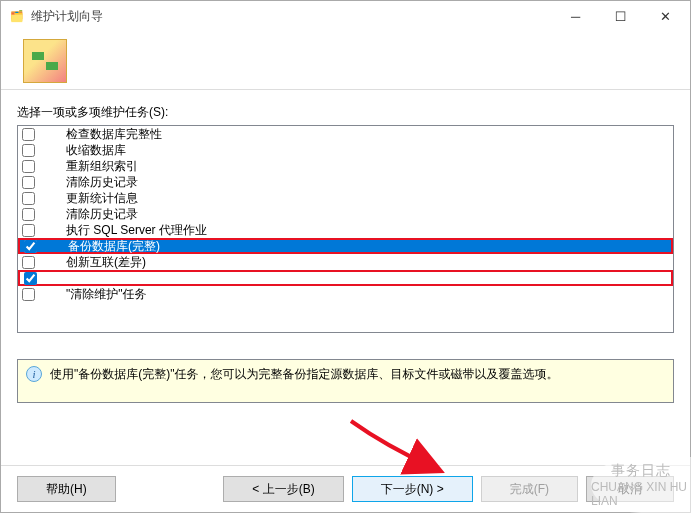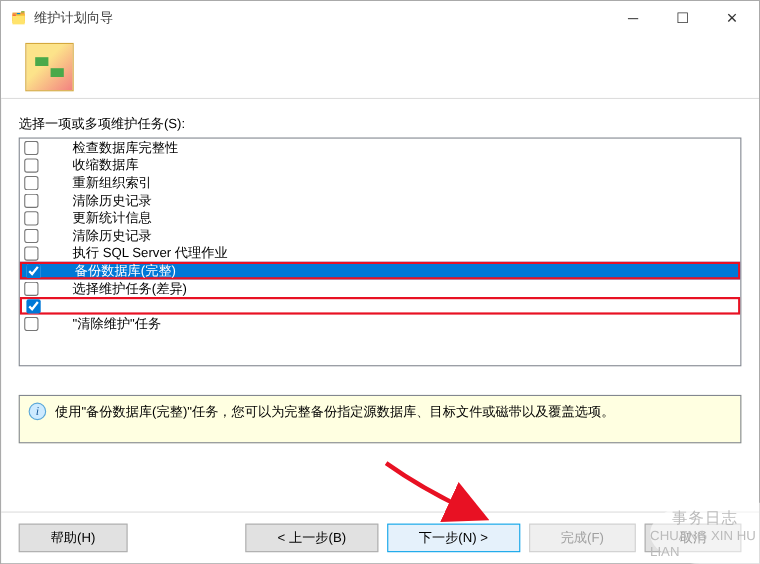--- a/index.html
+++ b/index.html
@@ -80,21 +80,21 @@
         <div class="item">
           <input type="checkbox" style="">
           <span>执行 SQL Server 代理作业</span>
         </div>
         <div class="item sel hl-red">
           <input type="checkbox" checked="" style="">
           <span>备份数据库(完整)</span>
         </div>
         <div class="item">
           <input type="checkbox" style="">
-          <span>选择维护任务(差异)</span>
+          <span>创新互联(差异)</span>
         </div>
         <div class="item hl-red">
           <input type="checkbox" checked="" style="">
         </div>
         <div class="item">
           <input type="checkbox" style="">
           <span>"清除维护"任务</span>
         </div>
       </div>
     <div class="hint">

